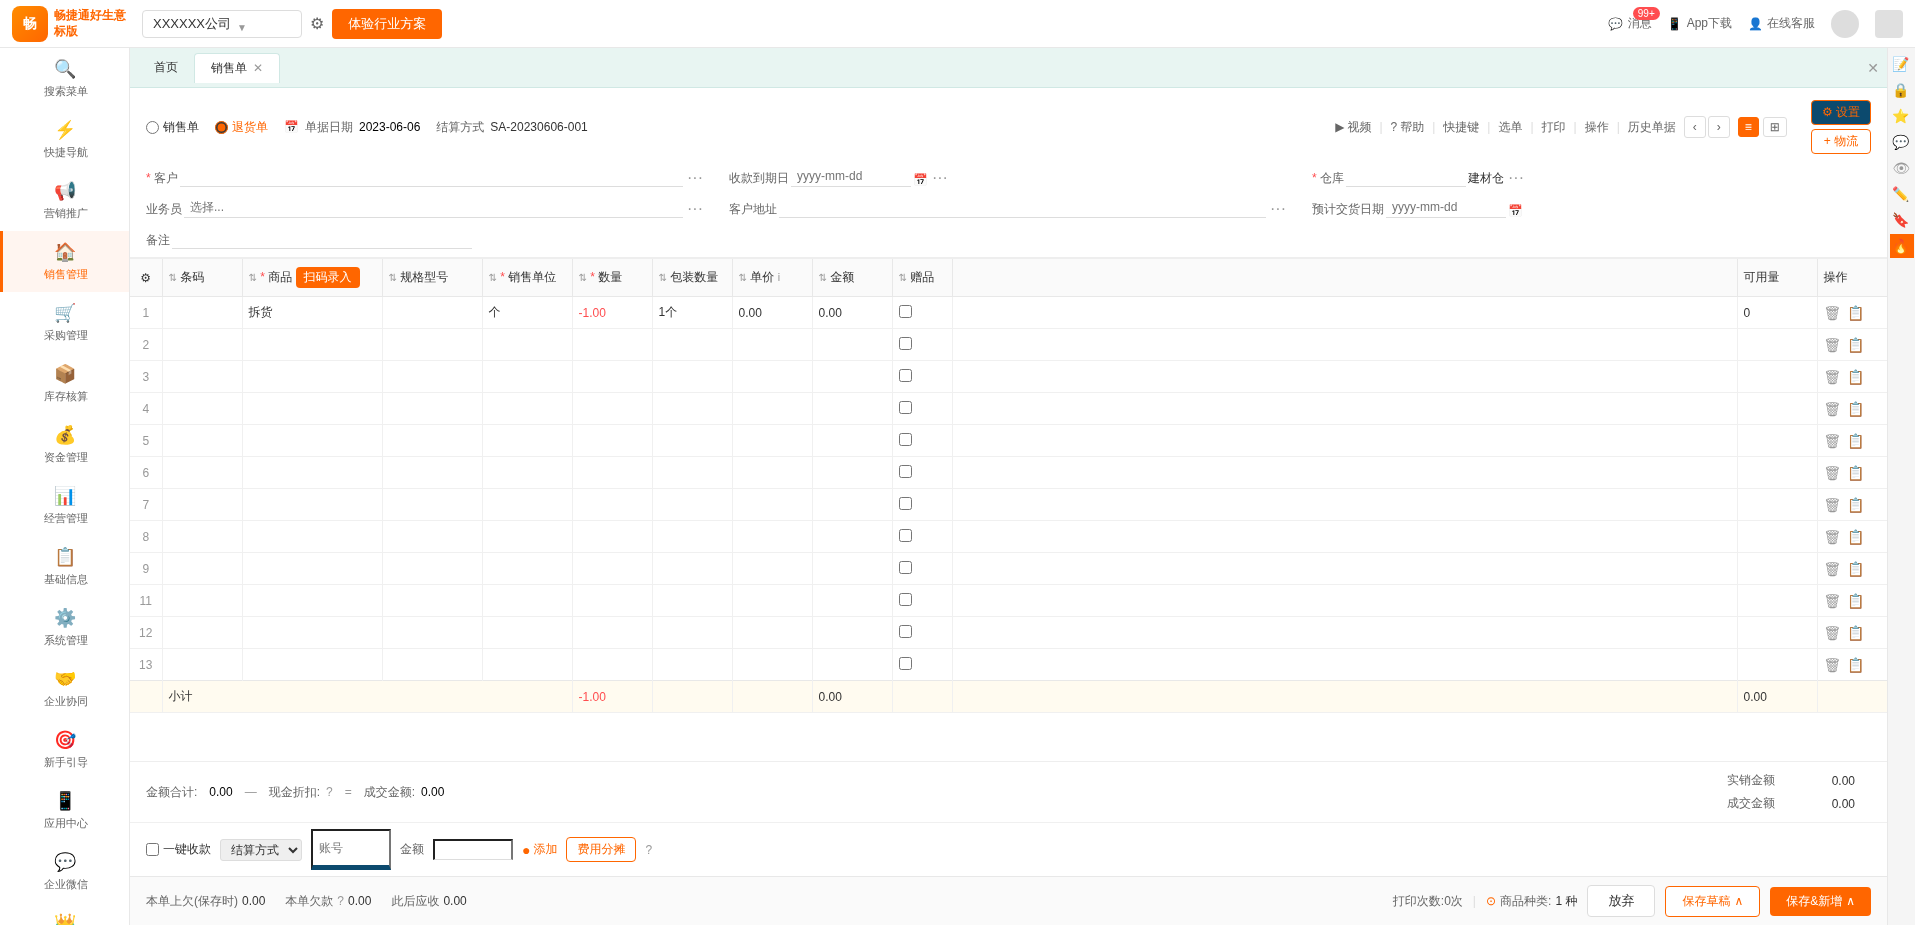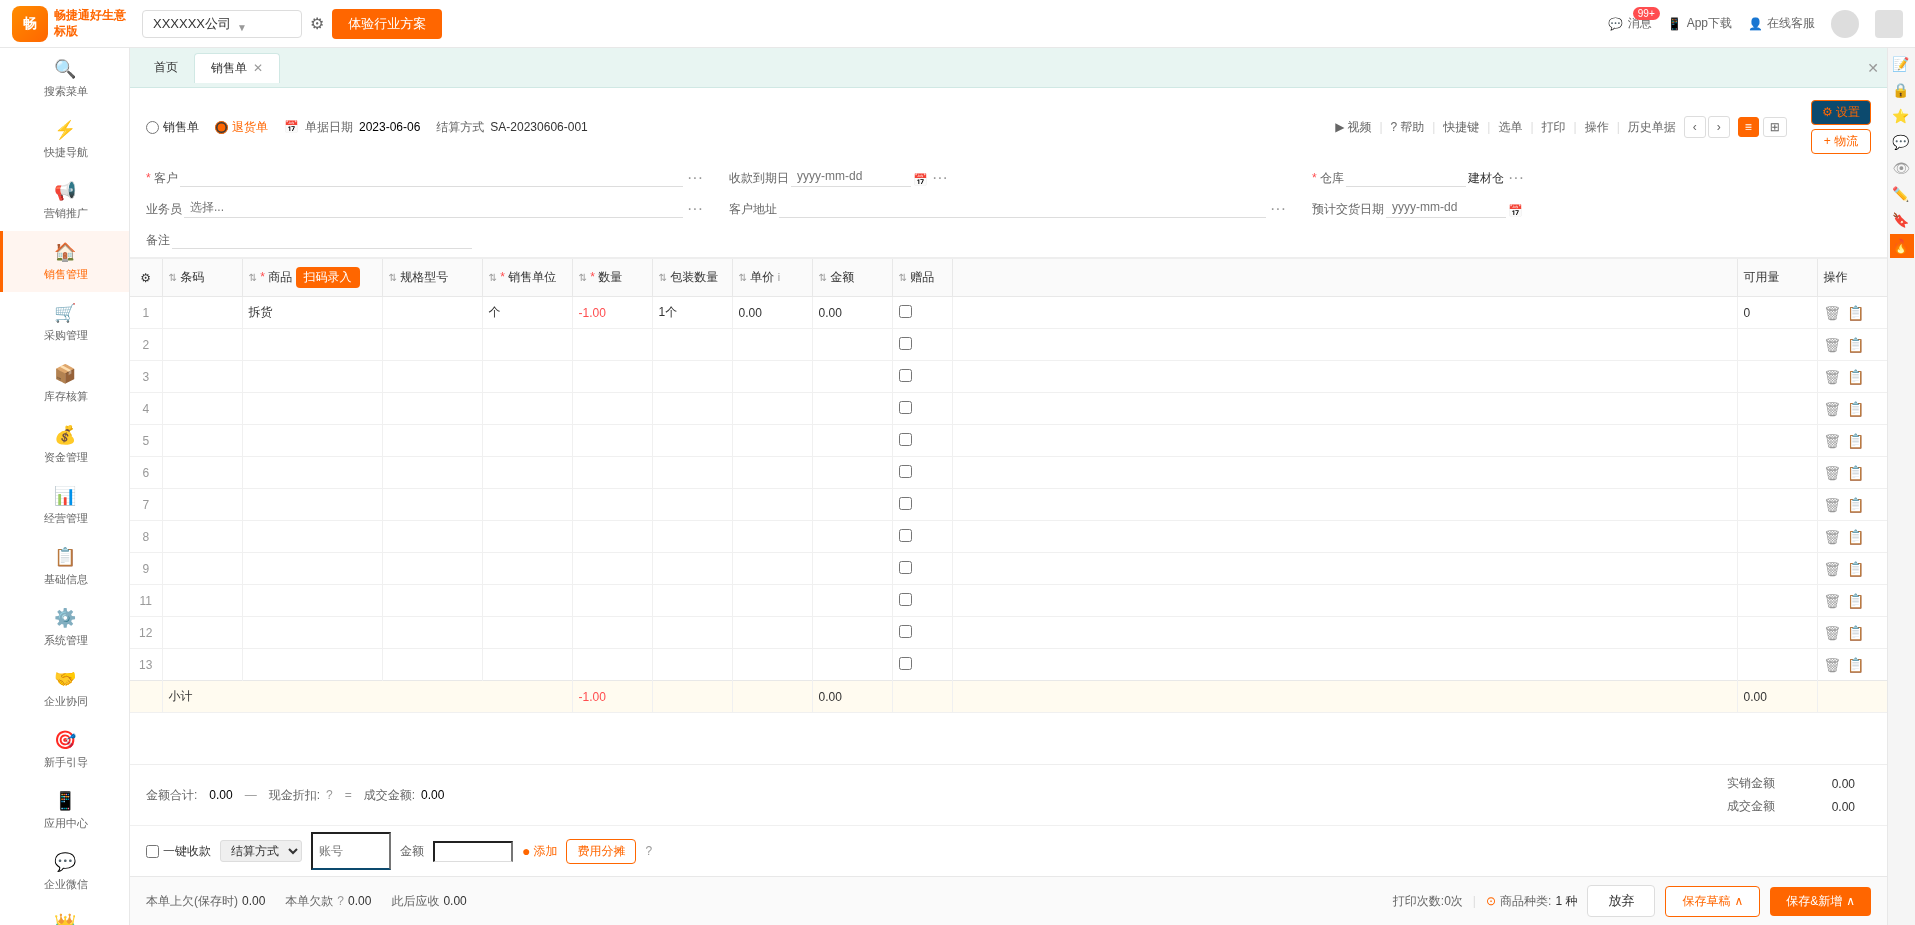--- a/index.html
+++ b/index.html
@@ -90,21 +90,21 @@
     .bottom-area { background: #fff; border-top: 1px solid #eee; flex-shrink: 0; }
     .total-row { display: flex; align-items: center; gap: 12px; padding: 8px 16px; border-bottom: 1px solid #f0f0f0; }
     .dash { color: #999; }
     .cash-discount { display: flex; align-items: center; gap: 6px; }
     .equals { color: #999; }
     .deal-amount { display: flex; align-items: center; gap: 6px; }
 
     .payment-row { display: flex; align-items: center; gap: 9px; padding: 6px 16px; }
     .checkbox-label { display: flex; align-items: center; gap: 4px; cursor: pointer; color: #333; }
     .select-inline { border: 1px solid #ddd; border-radius: 3px; padding: 2px 6px; color: #333; font-size: 12px; outline: none; }
-    .account-input { border-bottom: 2px solid #0c4a6e; padding: 10px 6px; color: #bbb; font-size: 12px; outline: none; background: transparent; width: 80px; }
+    .account-input { border-bottom: 5px solid #0c4a6e; padding: 10px 6px; color: #bbb; font-size: 12px; outline: none; background: transparent; width: 80px; }
     .amount-input { border-bottom: 1px solid #ddd; padding: 2px 6px; color: #333; font-size: 12px; outline: none; background: transparent; width: 80px; }
     .add-btn { background: transparent; border: none; color: #ff6600; cursor: pointer; display: flex; align-items: center; gap: 3px; font-size: 12px; }
     .fee-btn { border: 1px solid #ff6600; color: #ff6600; background: #fff; border-radius: 4px; padding: 3px 10px; cursor: pointer; font-size: 12px; }
     .help-icon { color: #999; cursor: pointer; }
     .summary-line { display: flex; justify-content: flex-end; align-items: center; gap: 20px; padding: 2px 16px; }
     .summary-line-label { color: #666; }
     .summary-line-value { color: #333; font-weight: 500; min-width: 60px; text-align: right; }
 
     
     .footer-bar { display: flex; align-items: center; padding: 8px 16px; border-top: 1px solid #e8e8e8; background: #fafafa; flex-shrink: 0; }

